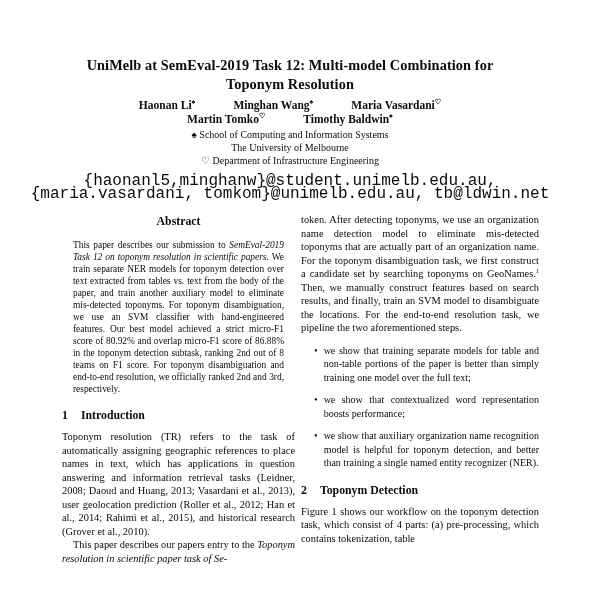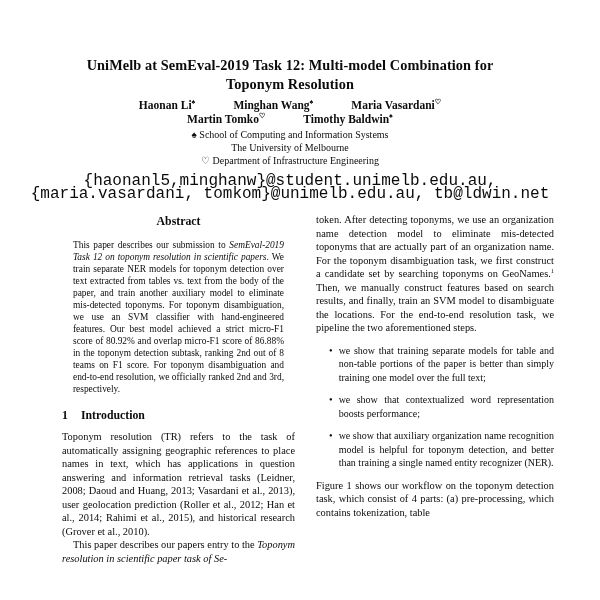--- a/index.html
+++ b/index.html
@@ -23,21 +23,21 @@
   }
   .authors-row.first { margin-top:4px; }
   .author sup { font-weight:bold; }
   .affil { font-size:10px; line-height:13.2px; }
   .affil-block { margin-top:2px; }
   .emails { margin-top:7px; font-family:"Liberation Mono", monospace; font-size:16px; line-height:13px; }
 
   
   .columns {
     position:absolute; top:213px; left:62px; width:482px;
-    display:flex; gap:21px;
+    display:flex; gap:6px;
   }
   .col-left  { width:233px; flex:0 0 233px; }
   .col-right { width:238px; flex:0 0 238px; }
 
   .abstract-heading {
     text-align:center; font-weight:bold; font-size:11.8px;
     margin:1px 0 10px 0;
   }
   .abstract-body {
     margin:0 11px; font-size:9.4px; line-height:12px;
@@ -111,17 +111,20 @@
         <div class="bullet-item">
           <span class="bullet-marker">•</span>
           <span class="bullet-text">we show that contextualized word representation boosts performance;</span>
         </div>
         <div class="bullet-item">
           <span class="bullet-marker">•</span>
           <span class="bullet-text">we show that auxiliary organization name recognition model is helpful for toponym detection, and better than training a single named entity recognizer (NER).</span>
         </div>
       </div>
 
+      <div class="sec-heading">
+        <span class="sec-num">2</span><span>Toponym Detection</span>
+      </div>
       <p class="body-p">Figure 1 shows our workflow on the toponym detection task, which consist of 4 parts: (a) pre-processing, which contains tokenization, table</p>
     </div>
 
   </div>
 </div>
 
 </body></html>

